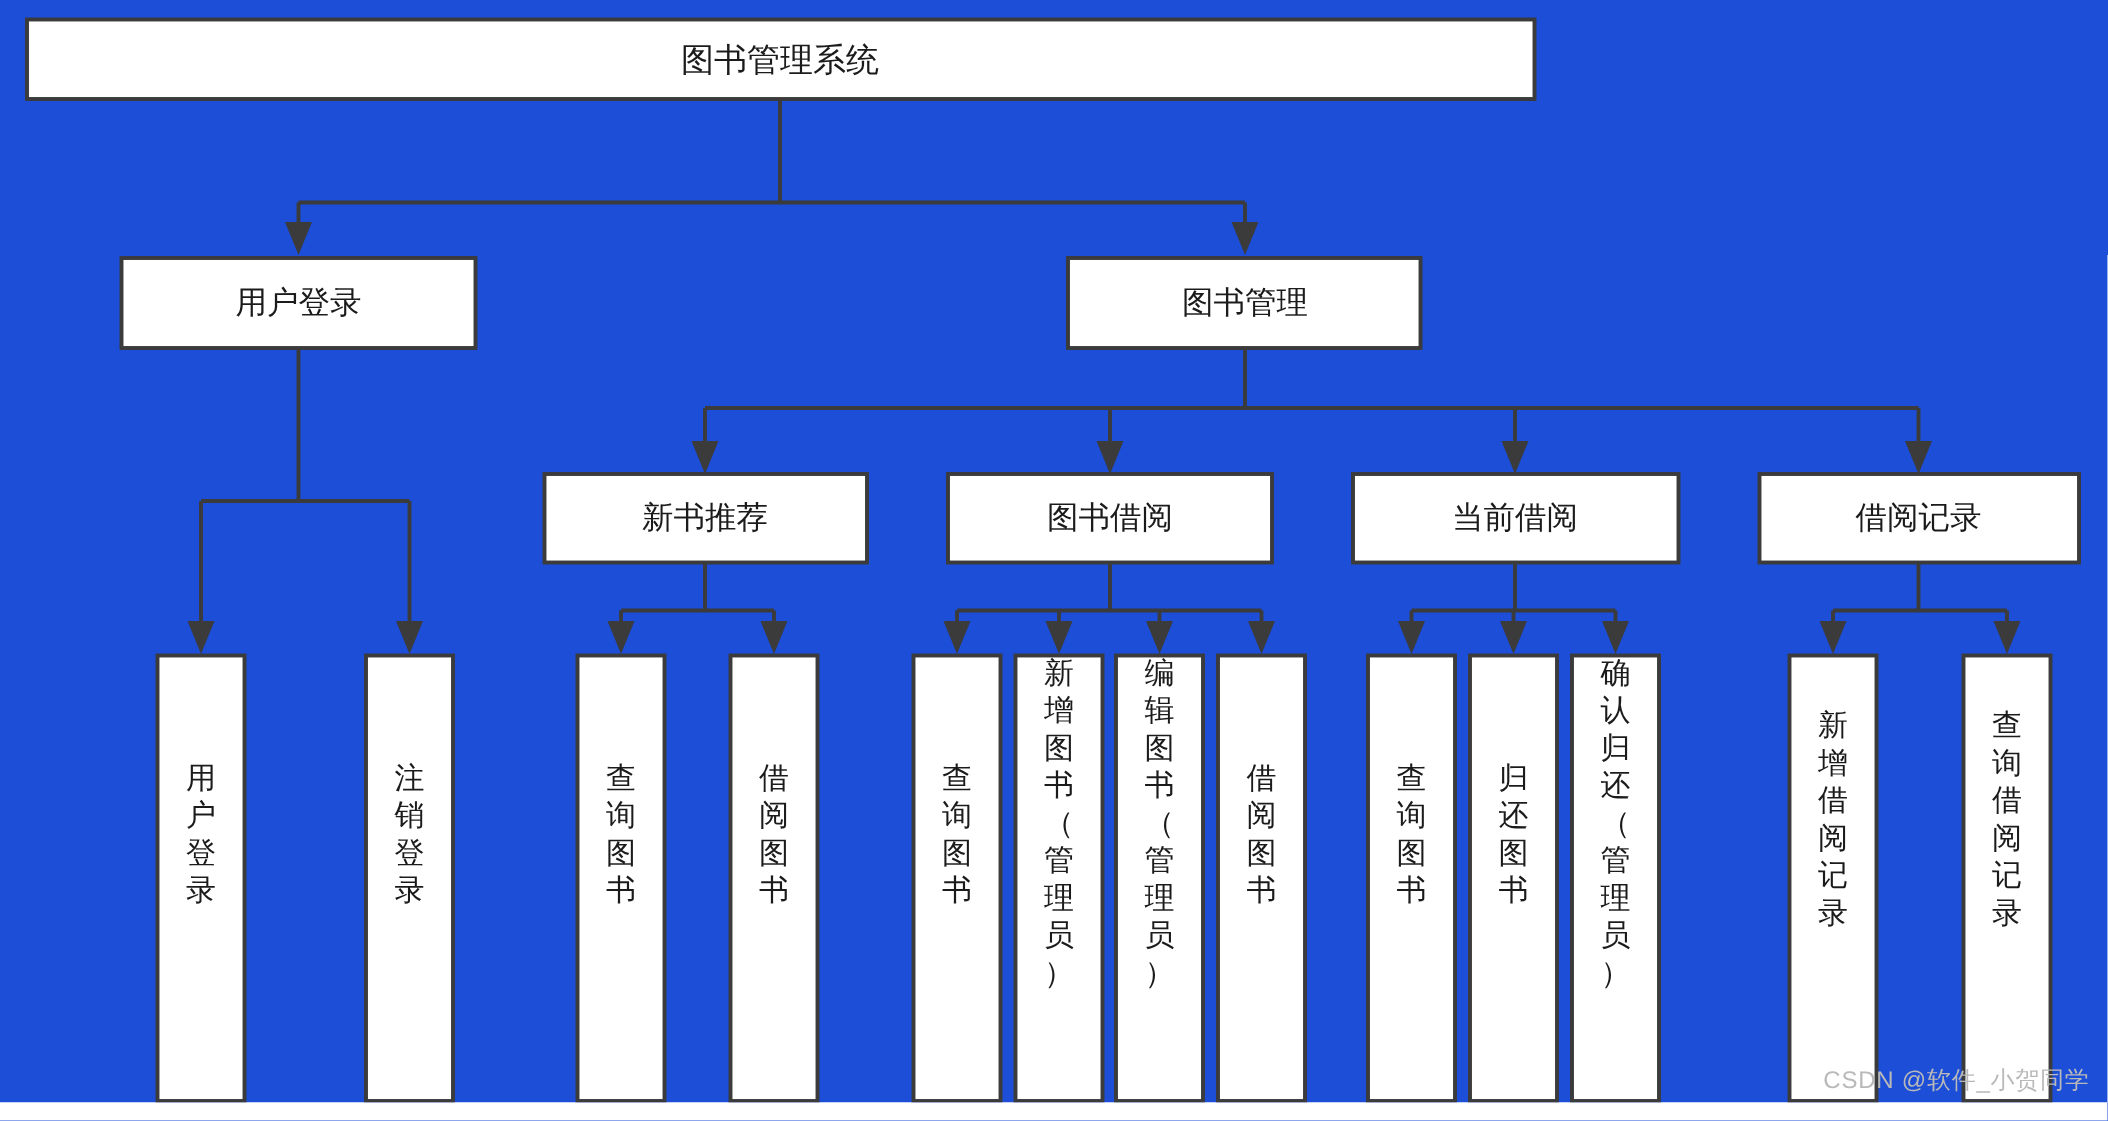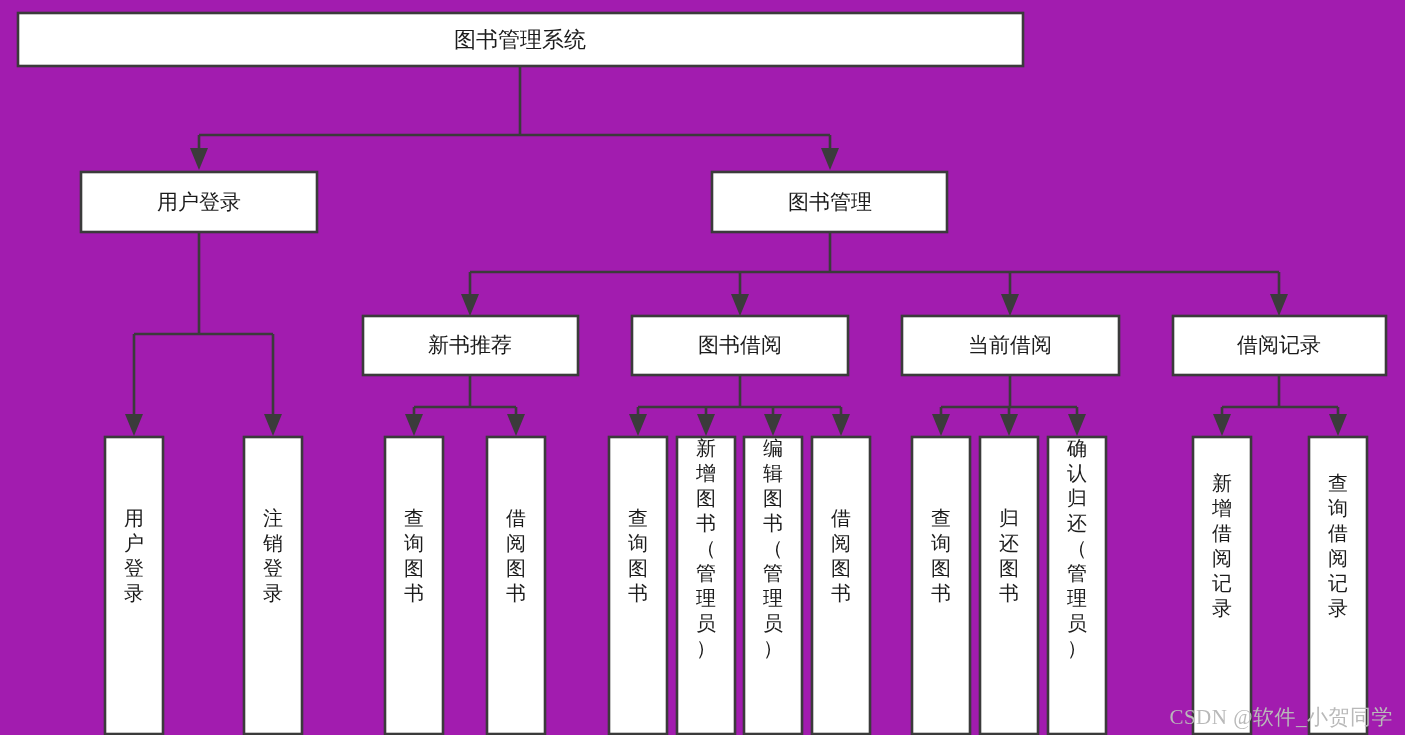--- a/index.html
+++ b/index.html
@@ -8,21 +8,21 @@
     padding: 0;
     background: #ffffff;
   }
   body {
     font-family: "DejaVu Sans", "Liberation Sans", sans-serif;
   }
   #diagram-root {
     position: relative;
     width: 1405px;
     height: 735px;
-    background: #a21caf;
+    background: #1d4ed8;
     overflow: hidden;
   }
   svg#tree-svg {
     position: absolute;
     left: 0;
     top: 0;
     width: 1405px;
     height: 747px;
   }
   .node-box {
@@ -54,22 +54,22 @@
   .leaf-label {
     font-family: "DejaVu Sans", "Liberation Sans", sans-serif;
     font-size: 20px;
     fill: #1b1b1b;
     text-anchor: middle;
   }
   .watermark {
     position: absolute;
     right: 12px;
     bottom: 4px;
-    font-family: Liberation Serif, serif;
-    font-size: 21px;
+    font-family: Liberation Sans, sans-serif;
+    font-size: 16px;
     color: #b9b9b9;
     letter-spacing: 0.5px;
     user-select: none;
     pointer-events: none;
   }
 </style>
 </head>
 <body>
 
 <div id="diagram-root">

